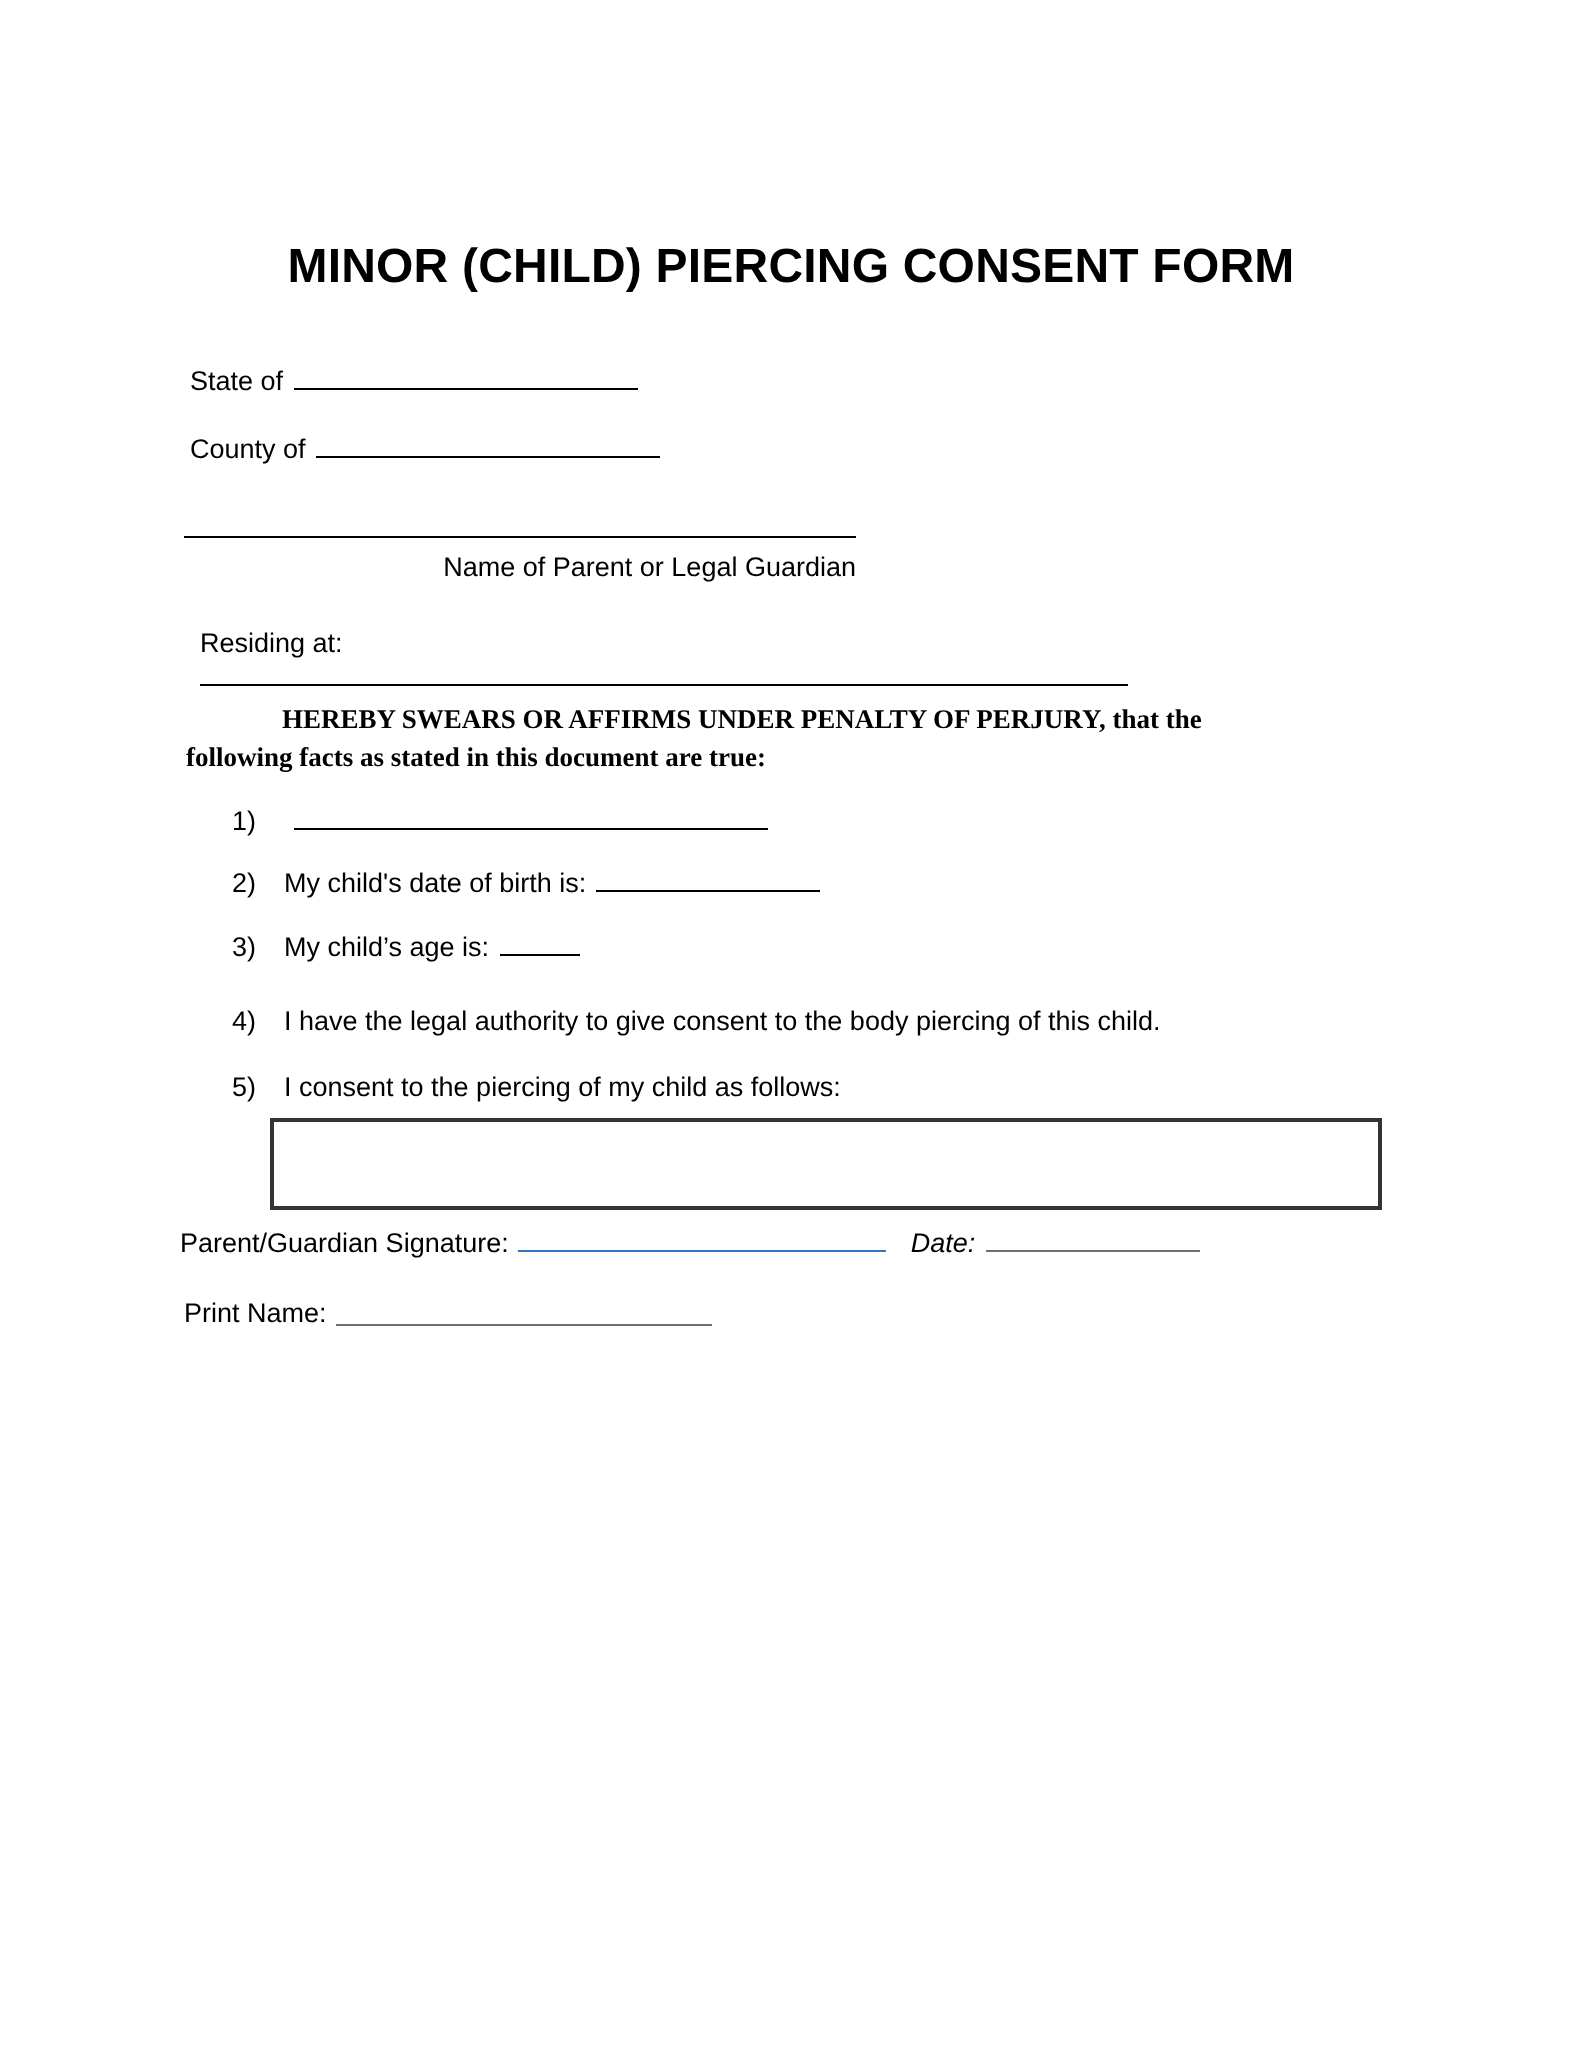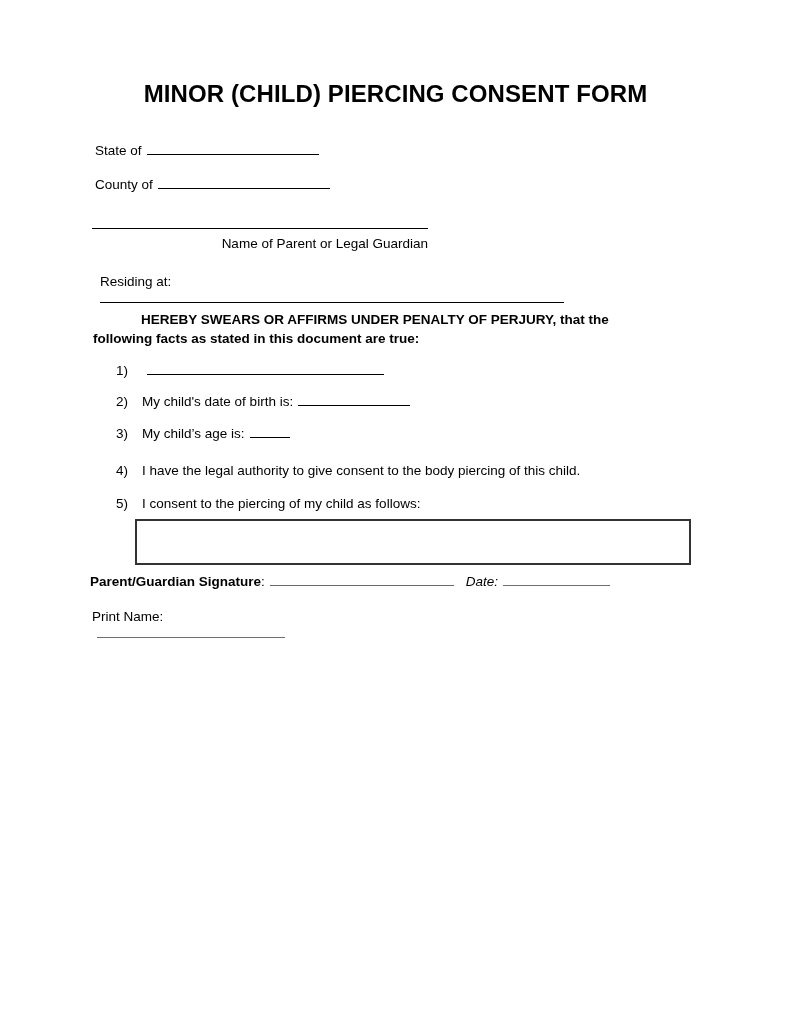--- a/index.html
+++ b/index.html
@@ -10,20 +10,21 @@
   body {
     font-family: "Liberation Sans", sans-serif;
     color: #000000;
   }
   .page {
     position: relative;
     width: 791px;
     height: 736px;
     background: #ffffff;
     overflow: hidden;
+    margin-top: 40px;
   }
 
   
   .doc-title {
     position: absolute;
     top: 80px;
     left: 0;
     width: 791px;
     text-align: center;
     font-size: 24px;
@@ -70,20 +71,21 @@
   
   .sworn {
     position: absolute;
     left: 93px;
     top: 310px;
     width: 560px;
     font-size: 13.5px;
     font-weight: bold;
     line-height: 19px;
     text-indent: 48px;
+    font-family: Liberation Serif, serif;
   }
 
   
   .list-item {
     position: absolute;
     font-size: 13.5px;
     line-height: 18px;
     white-space: nowrap;
     display: flex;
     align-items: baseline;
@@ -110,32 +112,31 @@
   .sig-row {
     position: absolute;
     left: 90px;
     top: 573px;
     font-size: 13.5px;
     line-height: 18px;
     white-space: nowrap;
     display: flex;
     align-items: baseline;
   }
-  .sig-row .sig-label { font-weight: bold; }
+  .sig-row .sig-label { font-weight: normal; }
 
   .print-row {
     position: absolute;
     left: 92px;
     top: 608px;
     font-size: 13.5px;
     line-height: 18px;
     white-space: nowrap;
     display: flex;
-    align-items: flex-start;
-    flex-direction: column;
+    align-items: center;
   }
 
   
   .footer-logo {
     position: absolute;
     left: 92px;
     top: 966px;
     font-size: 14px;
     font-weight: bold;
     letter-spacing: -0.2px;

